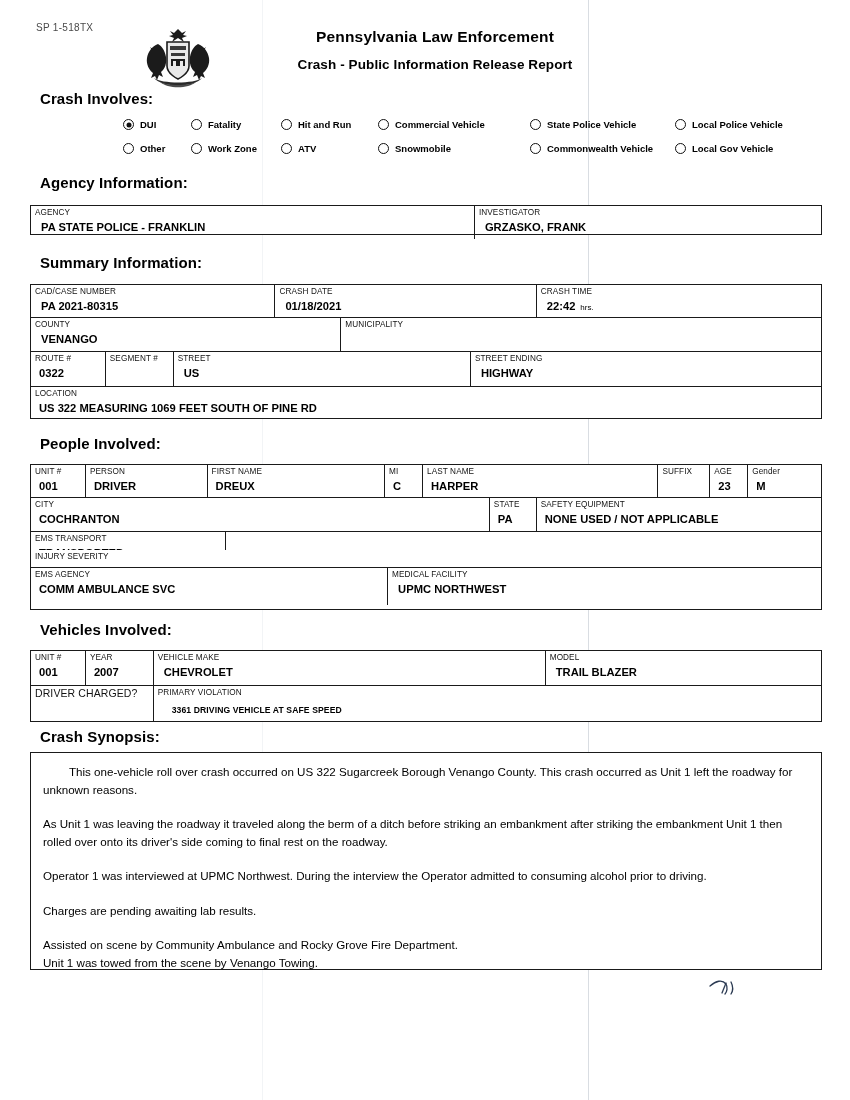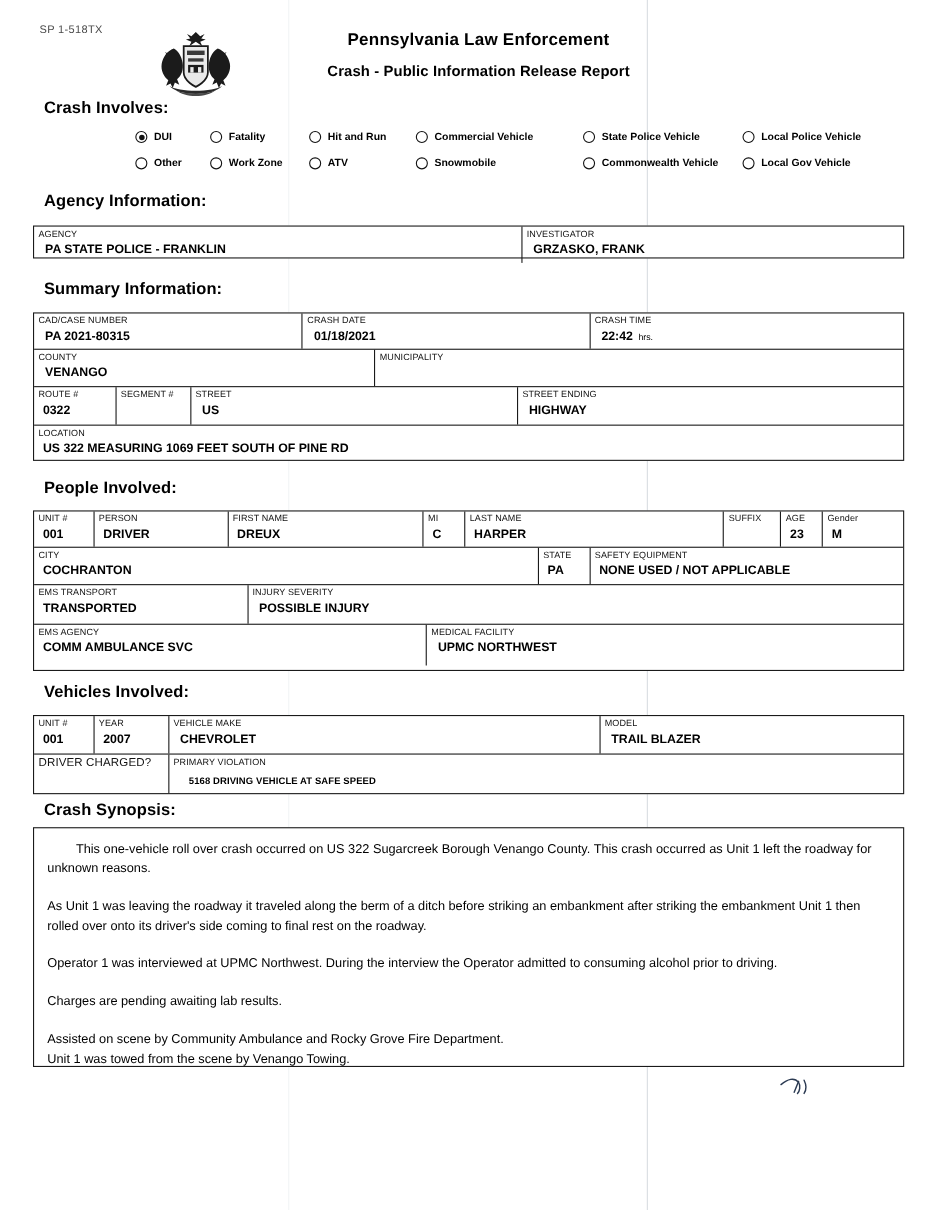--- a/index.html
+++ b/index.html
@@ -391,21 +391,21 @@
       </div>
       <div class="cell" style="width:47px;">
         <div class="lbl">STATE</div>
         <div class="val nopad">PA</div>
       </div>
       <div class="cell" style="width:285px;">
         <div class="lbl">SAFETY EQUIPMENT</div>
         <div class="val nopad">NONE USED / NOT APPLICABLE</div>
       </div>
     </div>
-    <div class="row" style="height:36px;">
+    <div class="row" style="height:36px;flex-direction:column;">
       <div class="cell" style="width:195px;">
         <div class="lbl">EMS TRANSPORT</div>
         <div class="val nopad">TRANSPORTED</div>
       </div>
       <div class="cell" style="width:597px;">
         <div class="lbl">INJURY SEVERITY</div>
         <div class="val">POSSIBLE INJURY</div>
       </div>
     </div>
     <div class="row" style="height:37px;">
@@ -441,21 +441,21 @@
         <div class="val">TRAIL BLAZER</div>
       </div>
     </div>
     <div class="row" style="height:35px;">
       <div class="cell" style="width:123px;">
         <div class="lbl lg">DRIVER CHARGED?</div>
         <div class="val nopad"></div>
       </div>
       <div class="cell" style="width:669px;">
         <div class="lbl">PRIMARY VIOLATION</div>
-        <div class="val sm">5168  DRIVING VEHICLE AT SAFE SPEED</div>
+        <div class="val sm">3361  DRIVING VEHICLE AT SAFE SPEED</div>
       </div>
     </div>
   </div>
 
   <div class="sec-head" style="left:40px; top:728px;">Crash Synopsis:</div>
 
   <div class="syn" style="left:30px; top:752px; width:792px; height:218px;">
     <p><span class="ind"></span><span>This one-vehicle roll over crash occurred on US 322 Sugarcreek Borough Venango County. This crash occurred as Unit 1 left the roadway for unknown reasons.</span></p>
     <p class="gap"> As Unit 1 was leaving the roadway it traveled along the berm of a ditch before striking an embankment after striking the embankment Unit 1 then rolled over onto its driver's side coming to final rest on the roadway.</p>
     <p class="gap">Operator 1 was interviewed at UPMC Northwest. During the interview the Operator admitted to consuming alcohol prior to driving.</p>

